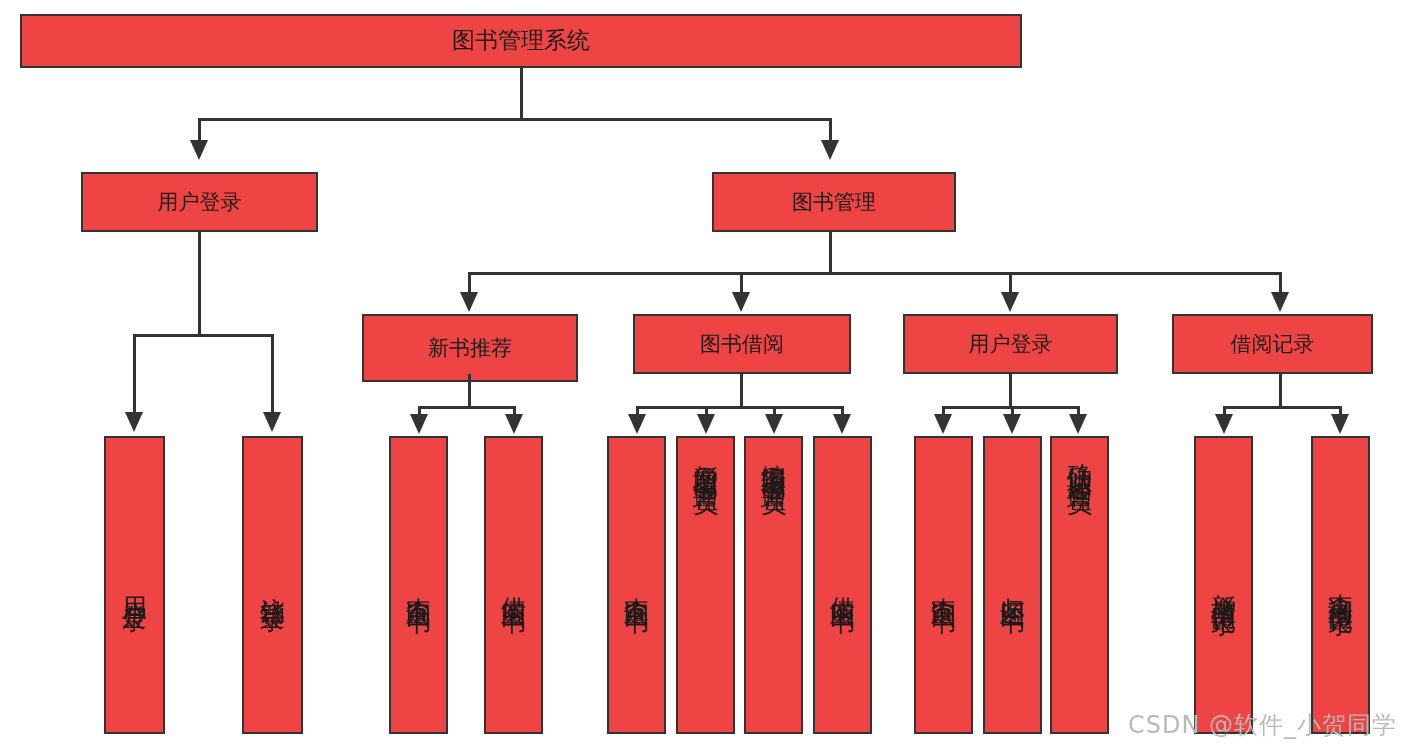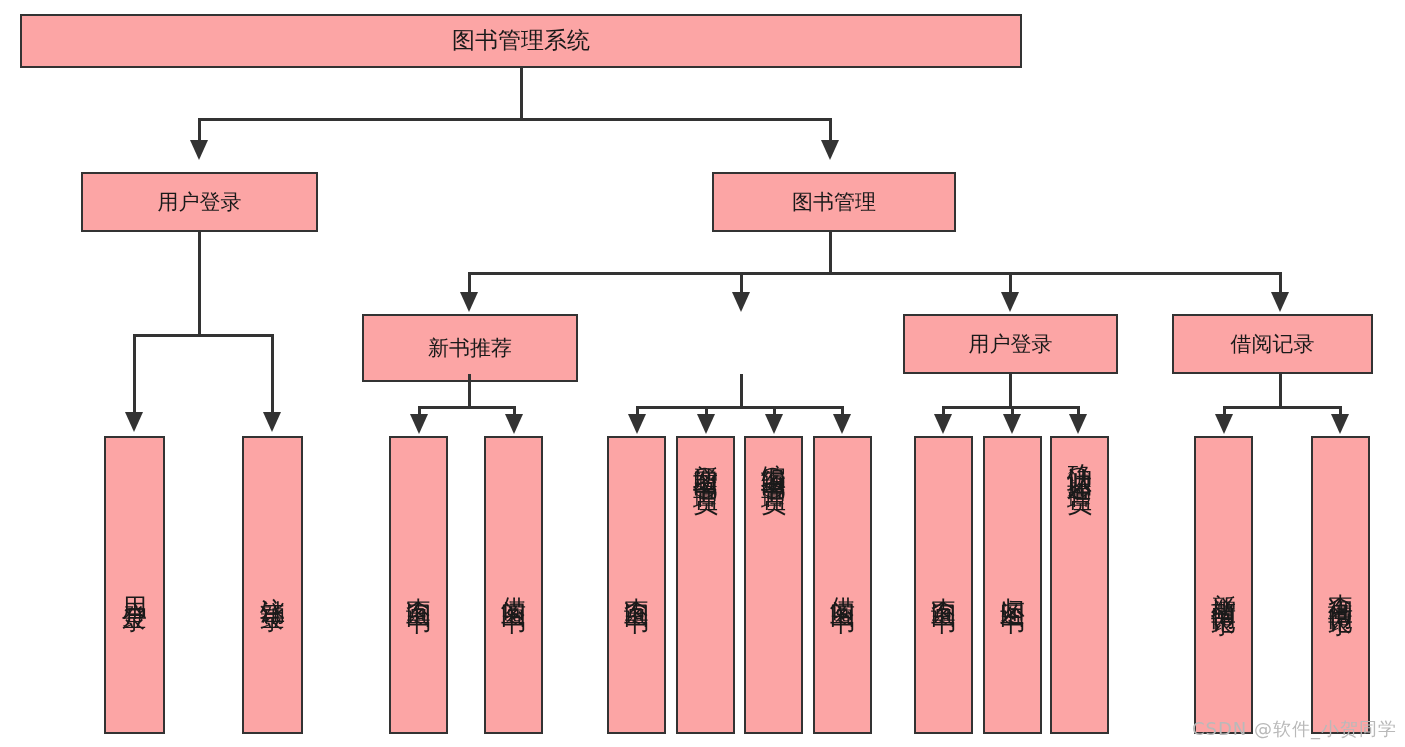--- a/index.html
+++ b/index.html
@@ -14,21 +14,21 @@
     position: relative;
     width: 1405px;
     height: 747px;
     background: #ffffff;
     overflow: hidden;
   }
   
   .node {
     position: absolute;
     box-sizing: border-box;
-    background: #fca5a5;
+    background: #ef4444;
     border: 2.5px solid #333333;
     display: flex;
     align-items: center;
     justify-content: center;
     color: #1a1a1a;
   }
   .node .lbl {
     display: block;
     text-align: center;
     line-height: 1.18;
@@ -66,21 +66,21 @@
     height: 0;
     border-left: 9px solid transparent;
     border-right: 9px solid transparent;
     border-top: 20px solid #333333;
   }
   
   #watermark {
     position: absolute;
     right: 8px;
     bottom: 6px;
-    font-size: 18px;
+    font-size: 24px;
     color: #b9b9b9;
     letter-spacing: 1px;
     white-space: nowrap;
     pointer-events: none;
   }
 </style>
 </head>
 <body>
 
 <div id="canvas">
@@ -119,20 +119,23 @@
   <div class="ln v" style="left:740px; top:272px; width:2.5px; height:22px;"></div>
   <div class="arrow" style="left:732px; top:292px;"></div>
   <div class="ln v" style="left:1009px; top:272px; width:2.5px; height:22px;"></div>
   <div class="arrow" style="left:1001px; top:292px;"></div>
   <div class="ln v" style="left:1279px; top:272px; width:2.5px; height:22px;"></div>
   <div class="arrow" style="left:1271px; top:292px;"></div>
 
   <div class="node h" style="left:362px; top:314px; width:216px; height:68px;">
     <span class="lbl">新书推荐</span>
   </div>
+  <div class="node h" style="left:633px; top:314px; width:218px; height:60px;">
+    <span class="lbl">图书借阅</span>
+  </div>
   <div class="node h" style="left:903px; top:314px; width:215px; height:60px;">
     <span class="lbl">用户登录</span>
   </div>
   <div class="node h" style="left:1172px; top:314px; width:201px; height:60px;">
     <span class="lbl">借阅记录</span>
   </div>
 
   <div class="ln v" style="left:468px; top:374px; width:2.5px; height:34px;"></div>
   <div class="ln h" style="left:418px; top:406px; width:97px; height:2.5px;"></div>
   <div class="ln v" style="left:418px; top:406px; width:2.5px; height:12px;"></div>

